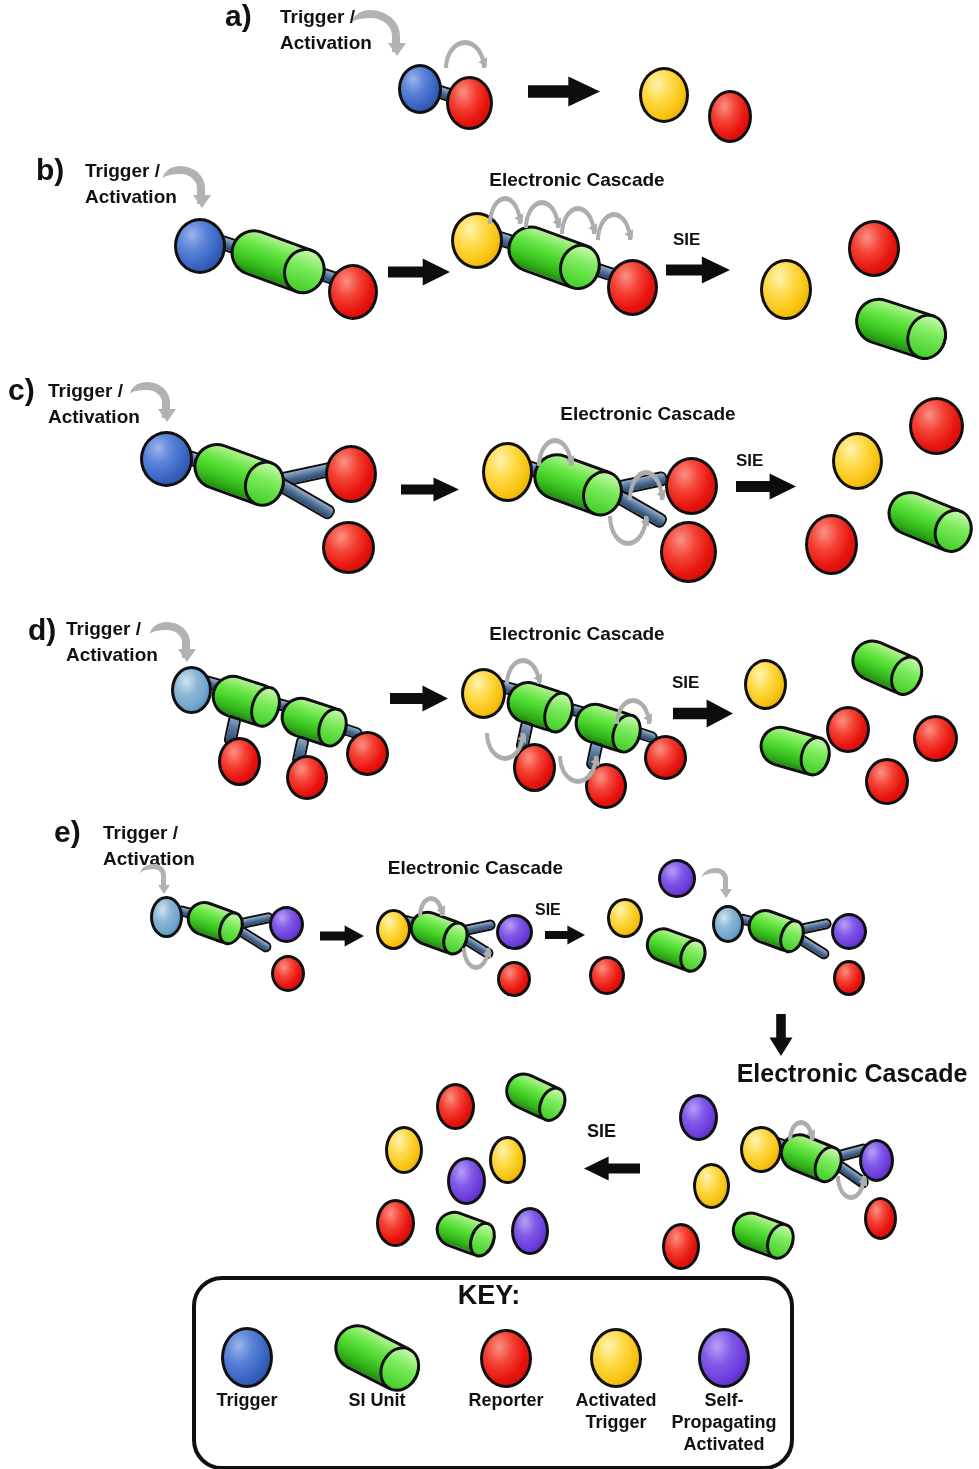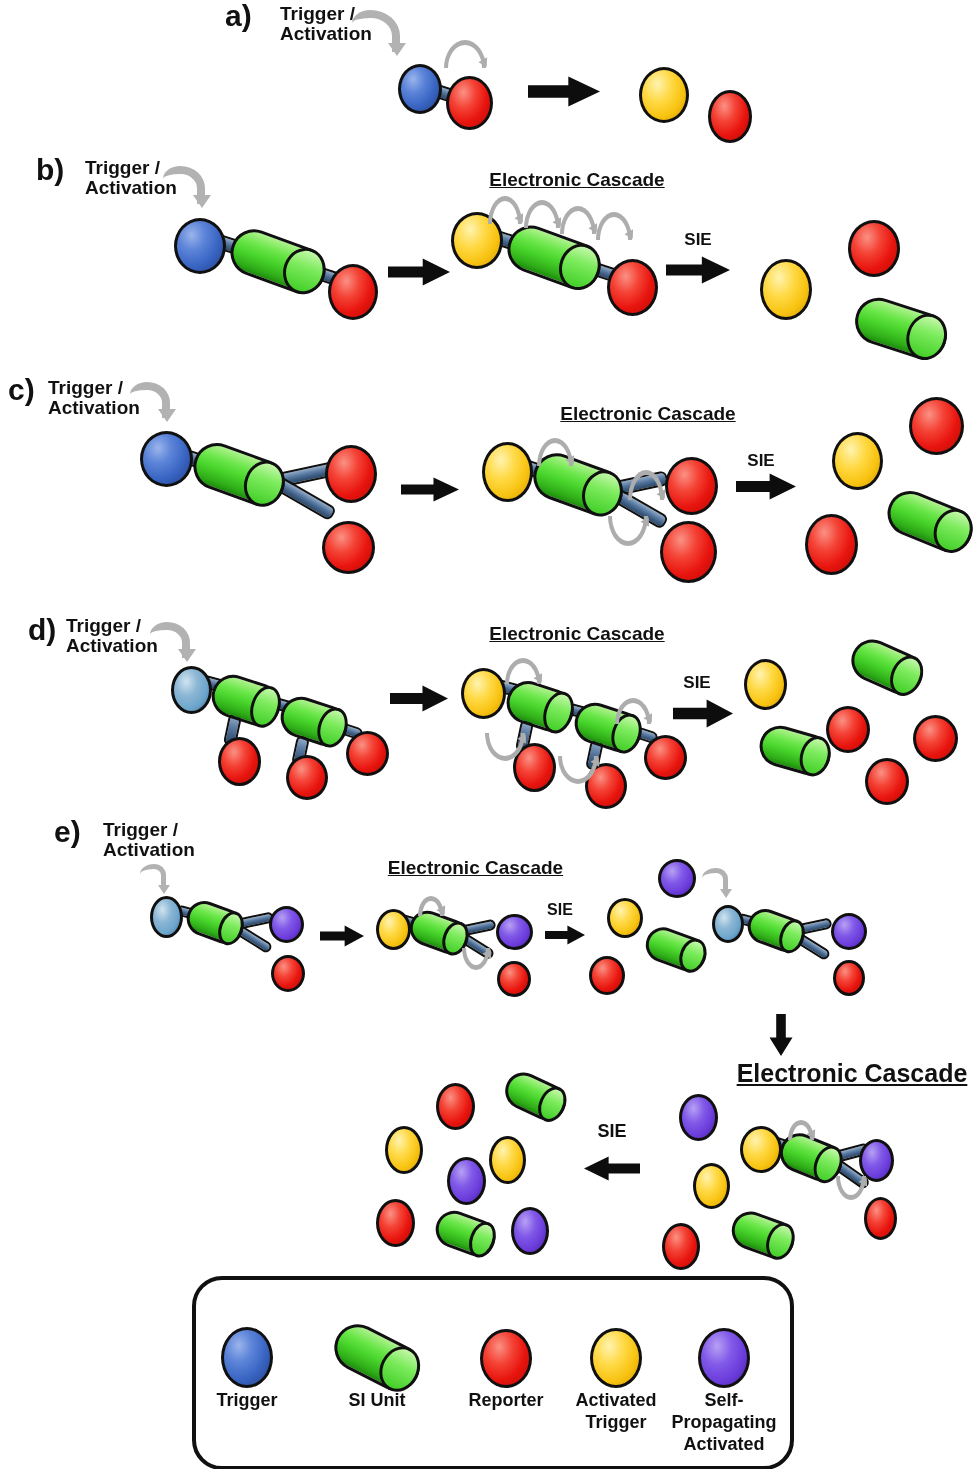--- a/index.html
+++ b/index.html
@@ -2,24 +2,24 @@
 <html style="--trigger: #3a66c4; --trigger_light: #6ea6cc; --si_unit: #49d52c; --reporter: #e8140e; --activated_trigger: #f8c311; --propagating_reporter: #6b3cdb; --bond: #3f5e84; --cascade_arrow_gray: #adadad; --reaction_arrow_black: #0d0d0d; --outline: #101010; --background: #ffffff;"><head>
 <meta charset="utf-8">
 <style>
   html,body{margin:0;padding:0;background:#fff;}
   .fig{position:relative;width:979px;height:1469px;background:var(--background,#fff);
        font-family:"Liberation Sans",sans-serif;overflow:hidden;}
   .fig i{display:block;}
   .abs,.sp,.cyl,.bond,.barrow,.curl,.tarr,.txt{position:absolute;box-sizing:border-box;}
   .txt{font-weight:bold;color:#111;white-space:pre-line;line-height:1.08;}
   .letter{font-size:30px;}
-  .trig{font-size:19px;line-height:20px;}
-  .ec{font-size:19px;text-align:center;text-decoration:underline;}
+  .trig{font-size:19px;line-height:26px;}
+  .ec{font-size:19px;text-align:center;}
   .ec.big{font-size:25px;}
-  .sie{font-size:17px;text-align:center;width:50px;}
+  .sie{font-size:17px;text-align:left;width:50px;}
   .sp{border:3px solid var(--outline,#101010);border-radius:50%;z-index:4;}
   .sp.b{background:radial-gradient(ellipse at 32% 28%,#9bb4ec 0%,#5c84d8 30%,var(--trigger) 60%,#23408a 100%);}
   .sp.lb{background:radial-gradient(ellipse at 35% 30%,#cfe4f0 0%,#8cb6d4 35%,var(--trigger_light) 65%,#41709c 100%);}
   .sp.r{background:radial-gradient(ellipse at 35% 28%,#fa9184 0%,#f44336 32%,var(--reporter) 62%,#b60b06 100%);}
   .sp.y{background:radial-gradient(ellipse at 35% 28%,#fff3b0 0%,#ffd945 35%,var(--activated_trigger) 65%,#d39a00 100%);}
   .sp.p{background:radial-gradient(ellipse at 35% 28%,#b7a0f4 0%,#8159e8 35%,var(--propagating_reporter) 65%,#47209c 100%);}
   .cyl{border:3px solid var(--outline,#101010);border-radius:999px;z-index:3;
        background:linear-gradient(180deg,#aef28d 0%,#6ae649 30%,var(--si_unit) 55%,#2fae18 85%,#1f8c0e 100%);}
   .cap{position:absolute;right:-3px;top:-3px;height:calc(100% + 6px);width:46%;
        border:3px solid var(--outline,#101010);border-radius:50%;box-sizing:border-box;
@@ -258,20 +258,21 @@
   <i class="sp y" style="left:385px;top:1126px;width:38px;height:48px"></i>
   <i class="sp p" style="left:447px;top:1157px;width:39px;height:48px"></i>
   <i class="sp y" style="left:489px;top:1136px;width:37px;height:48px"></i>
   <i class="sp r" style="left:376px;top:1199px;width:39px;height:48px"></i>
   <i class="cyl" style="left:435px;top:1215px;width:61px;height:37px;transform:rotate(20deg)">
       <i class="cap"></i>
     </i>
   <i class="sp p" style="left:511px;top:1207px;width:38px;height:48px"></i>
 
   <div class="keybox" style="left:192px;top:1276px;width:594px;height:186px"></div>
+  <div class="txt" style="left:192px;top:1281px;width:594px;text-align:center;font-size:27px">KEY:</div>
   <i class="sp b" style="left:221px;top:1327px;width:52px;height:61px"></i>
   <i class="cyl" style="left:332px;top:1334px;width:90px;height:47px;transform:rotate(27deg)">
       <i class="cap"></i>
     </i>
   <i class="sp r" style="left:480px;top:1329px;width:52px;height:59px"></i>
   <i class="sp y" style="left:590px;top:1328px;width:52px;height:60px"></i>
   <i class="sp p" style="left:698px;top:1328px;width:52px;height:60px"></i>
   <div class="txt klabel" style="left:197px;top:1389px;width:100px">Trigger</div>
   <div class="txt klabel" style="left:327px;top:1389px;width:100px">SI Unit</div>
   <div class="txt klabel" style="left:456px;top:1389px;width:100px">Reporter</div>

